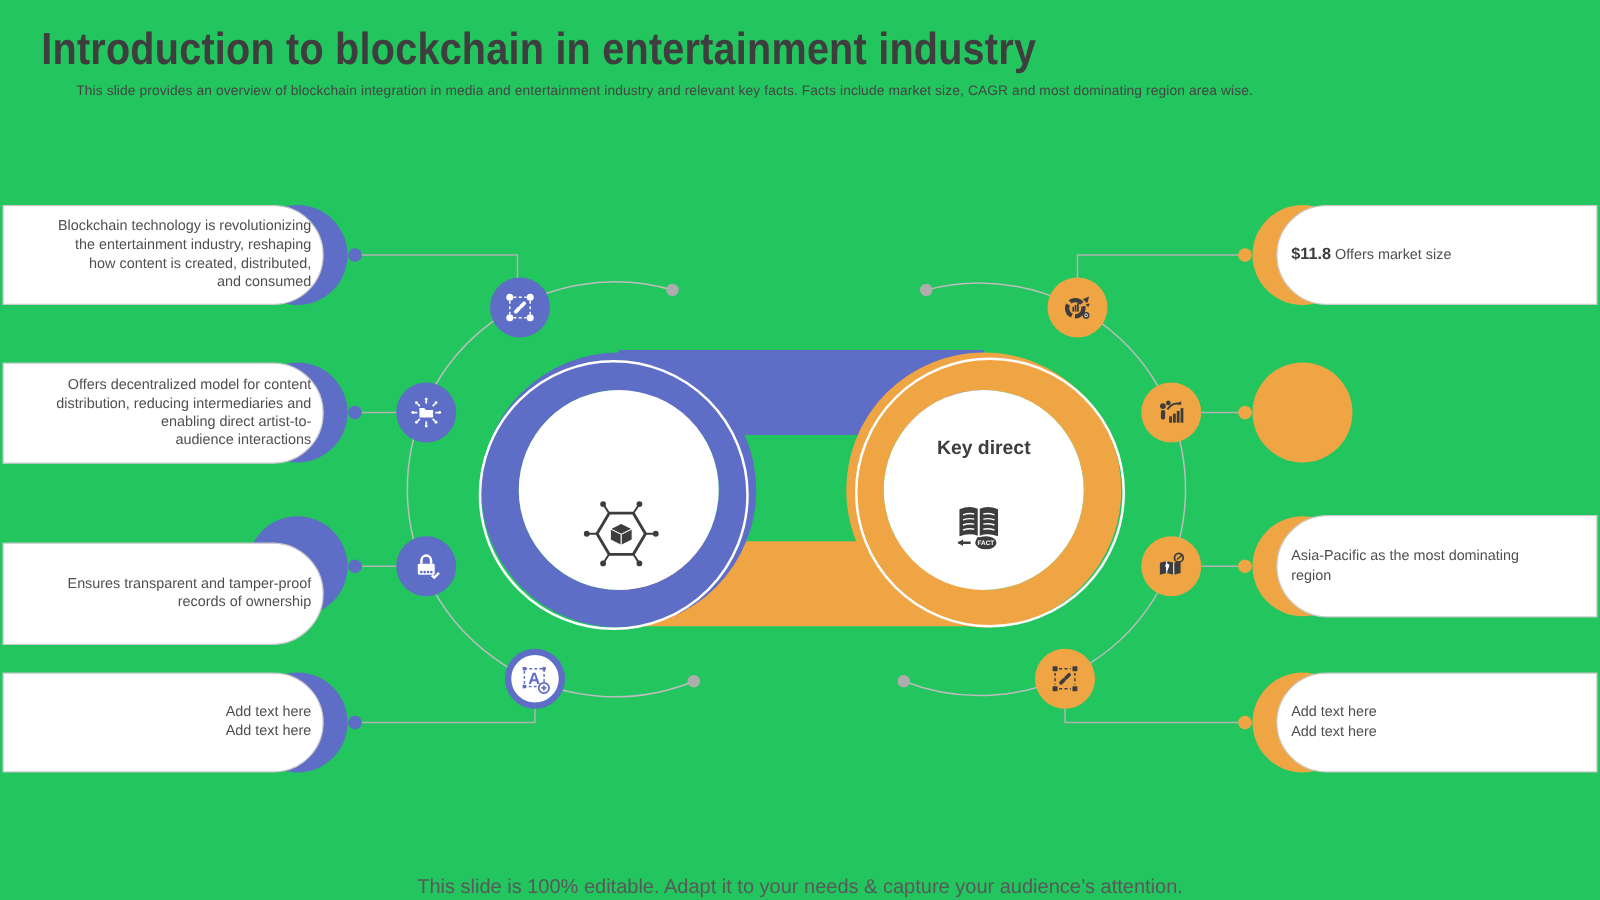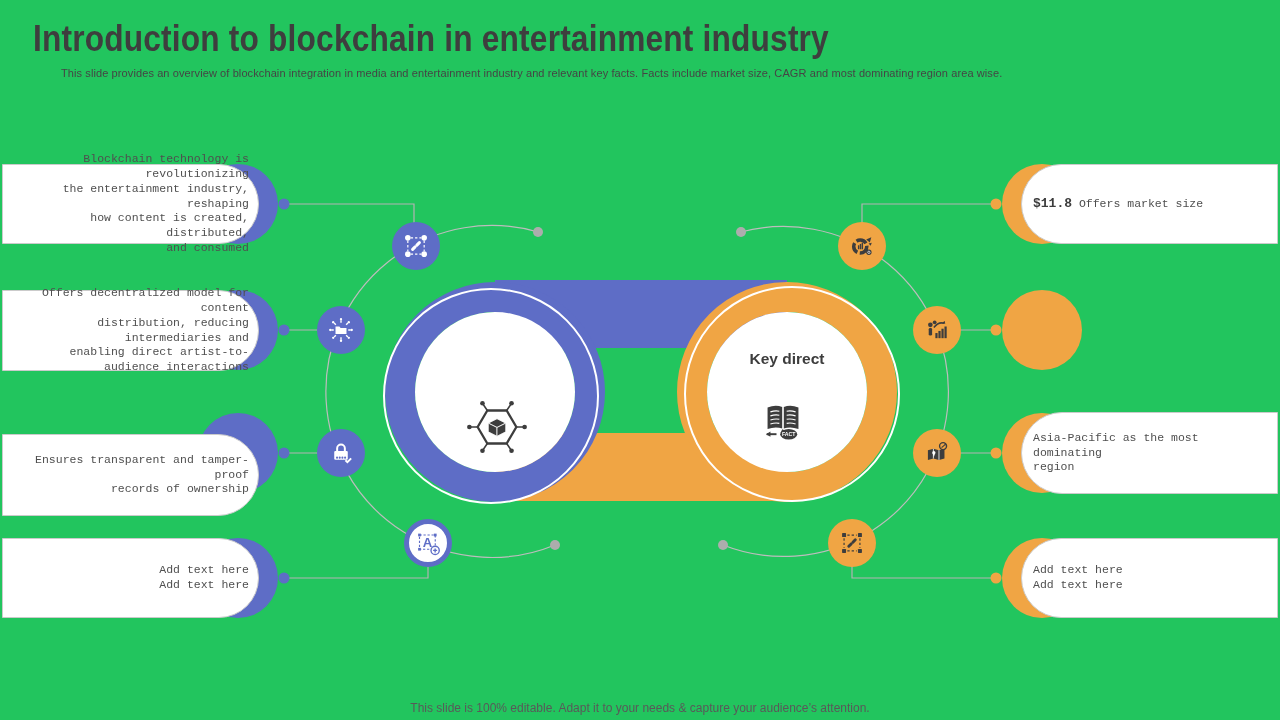--- a/index.html
+++ b/index.html
@@ -10,21 +10,21 @@
   html,body{width:1280px;height:720px;background:#fff;overflow:hidden;
     font-family:"Liberation Sans",sans-serif;}
   .slide{position:relative;width:1280px;height:720px;background:#22c55e;}
 
   .title{position:absolute;left:33px;top:18px;font-size:36px;font-weight:bold;
     color:#3E3E3E;transform:scaleX(.88);transform-origin:0 50%;white-space:nowrap;
     letter-spacing:.2px;}
   .subtitle{position:absolute;left:33px;top:67px;font-size:11px;color:#454545;
     letter-spacing:.1px;margin-left:28px;}
   .footer{position:absolute;left:0;top:701px;width:1280px;text-align:center;
-    font-size:12px;color:#595959;}
+    font-size:16px;color:#595959;}
 
   svg.base{position:absolute;left:0;top:0;z-index:0;}
   .conn{fill:none;stroke:#B3B3B3;stroke-width:1.2px;}
   .arc{fill:none;stroke:#BDBDBD;stroke-width:1.2px;}
   .dotG{fill:#ADADAD;}
   .dotB{fill:var(--blue);}
   .dotO{fill:var(--orange);}
   .bandB{fill:var(--blue);}
   .bandO{fill:var(--orange);}
   .ringB{fill:none;stroke:var(--blue);stroke-width:30px;}
@@ -32,21 +32,21 @@
   .disc{fill:#fff;}
   .warc{fill:none;stroke:#fff;stroke-width:2px;}
 
   .crescent{position:absolute;width:80px;height:80px;border-radius:50%;z-index:1;}
   .crescent.blue{background:var(--blue);}
   .crescent.orange{background:var(--orange);}
 
   .box{position:absolute;z-index:2;background:#fff;border:1px solid var(--border);
     display:flex;align-items:center;font-size:11.5px;line-height:14.8px;
     color:var(--txt);}
-  .box .txt{white-space:pre-line;width:100%;font-family:Liberation Mono, monospace;}
+  .box .txt{white-space:pre-line;width:100%;}
   .box.left{left:2px;width:257px;border-radius:0 41px 41px 0;
     text-align:right;padding:0 9px 0 5px;}
   .box.right{right:2px;width:257px;border-radius:41px 0 0 41px;
     text-align:left;padding:0 6px 0 11px;}
   .strong{font-weight:bold;color:#3C3C3C;font-size:13px;}
 
   .icon-dot{position:absolute;z-index:3;width:48px;height:48px;border-radius:50%;
     display:flex;align-items:center;justify-content:center;}
   .icon-dot.blue{background:var(--blue);}
   .icon-dot.orange{background:var(--orange);}

